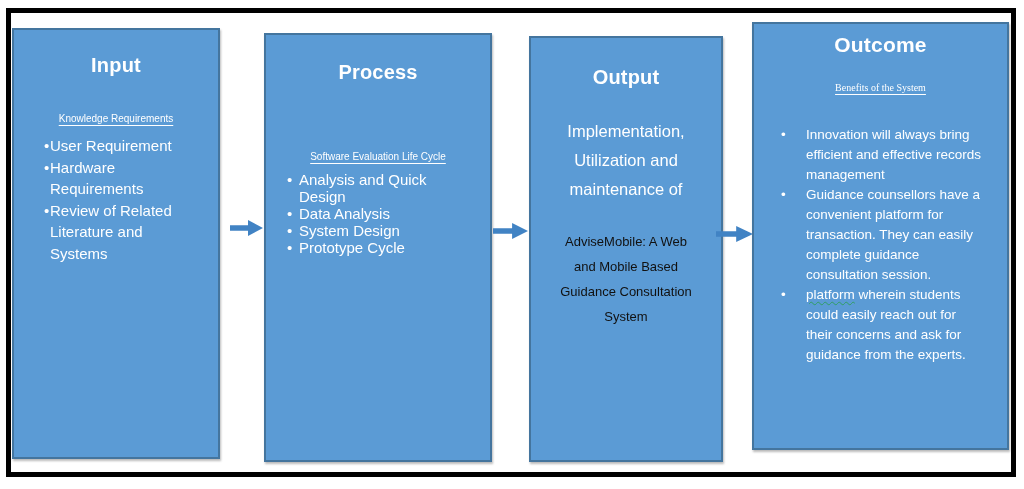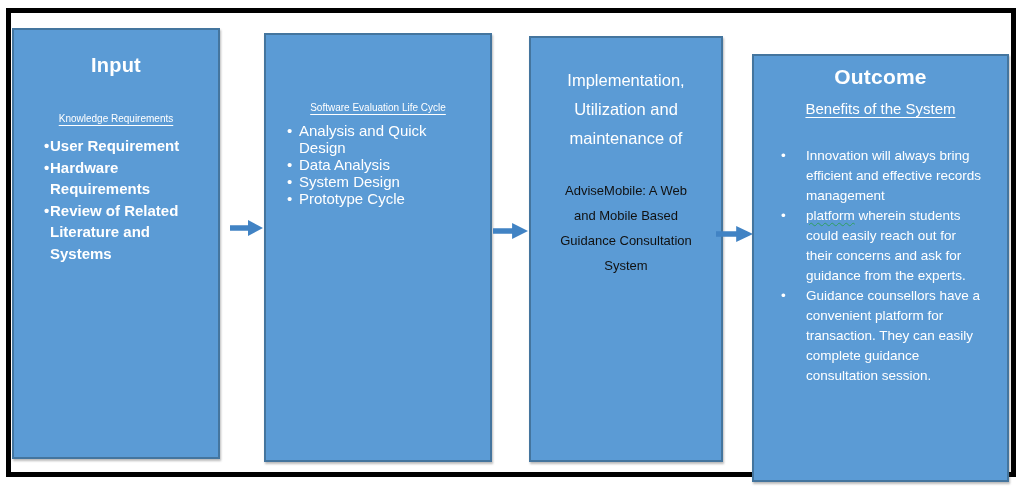--- a/index.html
+++ b/index.html
@@ -30,21 +30,21 @@
   .box {
     position: absolute;
     background: var(--box-fill);
     border: 2px solid var(--box-border);
     color: var(--text-light);
     box-shadow: 1px 2px 2px rgba(60,60,60,0.35);
   }
   #input-box   { left: 12px;  top: 28px; width: 208px; height: 431px; }
   #process-box { left: 264px; top: 33px; width: 228px; height: 429px; }
   #output-box  { left: 529px; top: 36px; width: 194px; height: 426px; }
-  #outcome-box { left: 752px; top: 54px; width: 257px; height: 428px; }
+  #outcome-box { left: 752px; top: 22px; width: 257px; height: 428px; }
 
   .box-title {
     margin: 0;
     font-weight: bold;
     text-align: center;
     font-size: 20px;
     letter-spacing: 0.2px;
   }
   #input-box .box-title   { margin-top: 24px; }
   #process-box .box-title { margin-top: 26px; }
@@ -55,35 +55,35 @@
     text-align: center;
     text-decoration: underline;
     text-decoration-thickness: 1px;
     text-underline-offset: 3px;
     font-size: 10px;
     line-height: 21px;
     margin: 0 auto;
   }
   #input-box .heading   { margin-top: 31px; width: 150px; }
   #process-box .heading { margin-top: 62px; width: 155px; }
-  #outcome-box .heading { margin-top: 9px;  width: 175px; font-size: 15px; }
+  #outcome-box .heading { margin-top: 20px;  width: 175px; font-size: 10px; font-family: Liberation Serif, serif; }
 
   .list {
     list-style: none;
     margin: 10px; padding: 0;
     font-size: 15px;
   }
   .list li { position: relative; }
   .list li::before {
     content: "\2022";
     position: absolute;
     top: 0;
   }
   #input-box .list { margin-top: 6px; margin-right: 18px; line-height: 21.5px; }
-  #input-box .list li { padding-left: 26px; font-weight: bold; }
+  #input-box .list li { padding-left: 26px; }
   #input-box .list li::before { left: 20px; }
 
   #process-box .list { margin-top: 4px; margin-right: 50px; line-height: 17px; }
   #process-box .list li { padding-left: 23px; }
   #process-box .list li::before { left: 11px; }
 
   #outcome-box .list { margin-top: 27px; margin-right: 22px; font-size: 13.5px; line-height: 20px; }
   #outcome-box .list li { padding-left: 42px; }
   #outcome-box .list li::before { left: 17px; }
 
@@ -131,47 +131,49 @@
   </ul>
 </section>
 
 <div class="arrow" id="arrow-1">
   <svg viewBox="0 0 33 16" preserveAspectRatio="none" aria-hidden="true">
     <path d="M0 5.2 H18 V0 L33 8 L18 16 V10.8 H0 Z" fill="currentColor"></path>
   </svg>
 </div>
 
 <section class="box" id="process-box">
+  <h2 class="box-title">Process</h2>
   <div class="heading">Software Evaluation Life Cycle</div>
   <ul class="list">
     <li>Analysis and Quick Design</li>
     <li>Data Analysis</li>
     <li>System Design</li>
     <li>Prototype Cycle</li>
   </ul>
 </section>
 
 <div class="arrow" id="arrow-2">
   <svg viewBox="0 0 33 16" preserveAspectRatio="none" aria-hidden="true">
     <path d="M0 5.2 H18 V0 L33 8 L18 16 V10.8 H0 Z" fill="currentColor"></path>
   </svg>
 </div>
 
 <section class="box" id="output-box">
+  <h2 class="box-title">Output</h2>
   <div class="output-subtitle">Implementation, Utilization and maintenance of</div>
   <div class="system-name">AdviseMobile: A Web and Mobile Based Guidance Consultation System</div>
 </section>
 
 <div class="arrow" id="arrow-3">
   <svg viewBox="0 0 33 16" preserveAspectRatio="none" aria-hidden="true">
     <path d="M0 5.2 H18 V0 L33 8 L18 16 V10.8 H0 Z" fill="currentColor"></path>
   </svg>
 </div>
 
 <section class="box" id="outcome-box">
   <h2 class="box-title">Outcome</h2>
   <div class="heading">Benefits of the System</div>
   <ul class="list">
     <li>Innovation will always bring efficient and effective records management</li>
+    <li>Guidance counsellors have a convenient platform for transaction. They can easily complete guidance consultation session.</li>
     <li><span class="squiggle">platform</span><span> wherein students could easily reach out for their concerns and ask for guidance from the experts.</span></li>
-    <li>Guidance counsellors have a convenient platform for transaction. They can easily complete guidance consultation session.</li>
   </ul>
 </section>
 
 </body></html>

